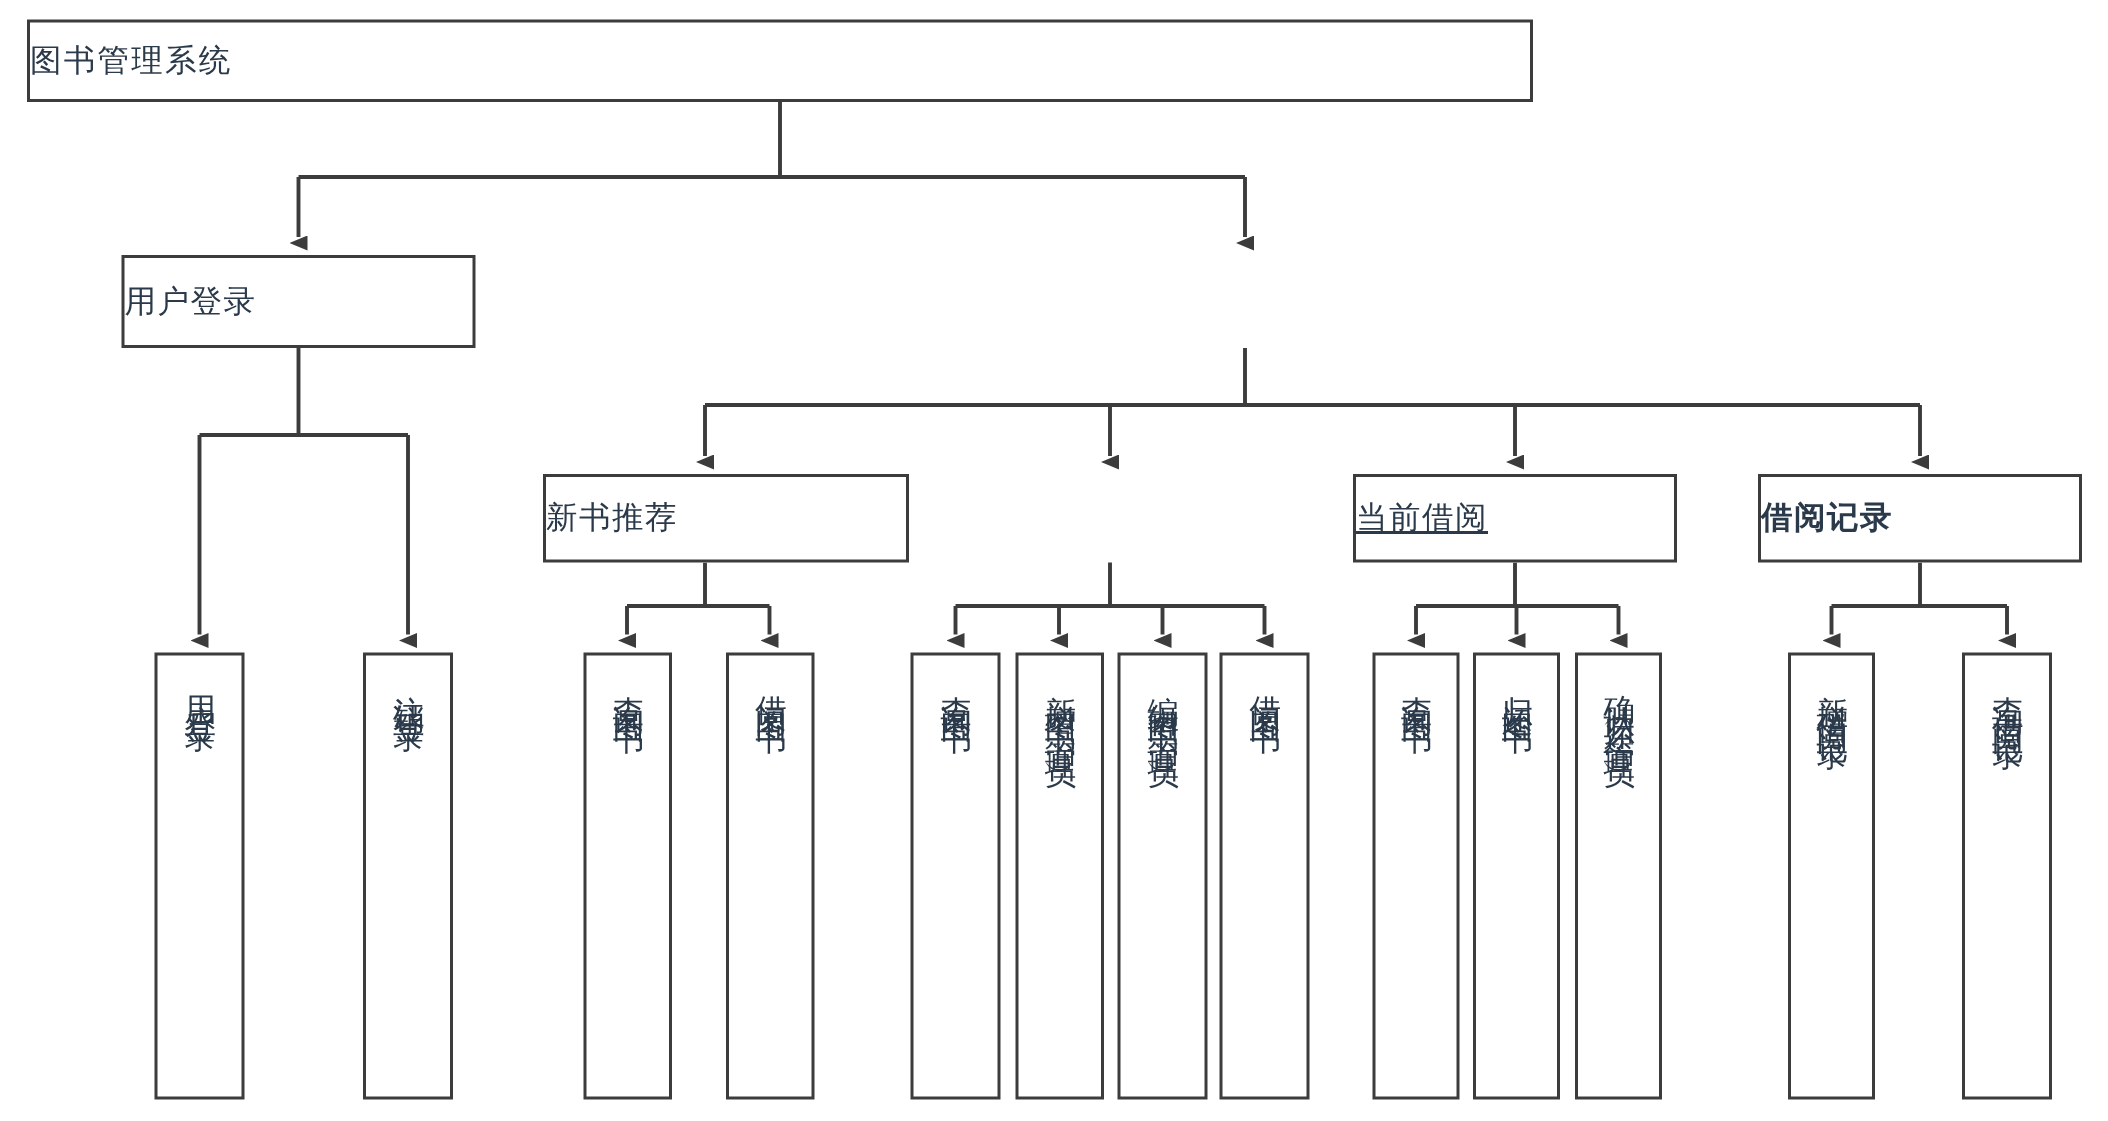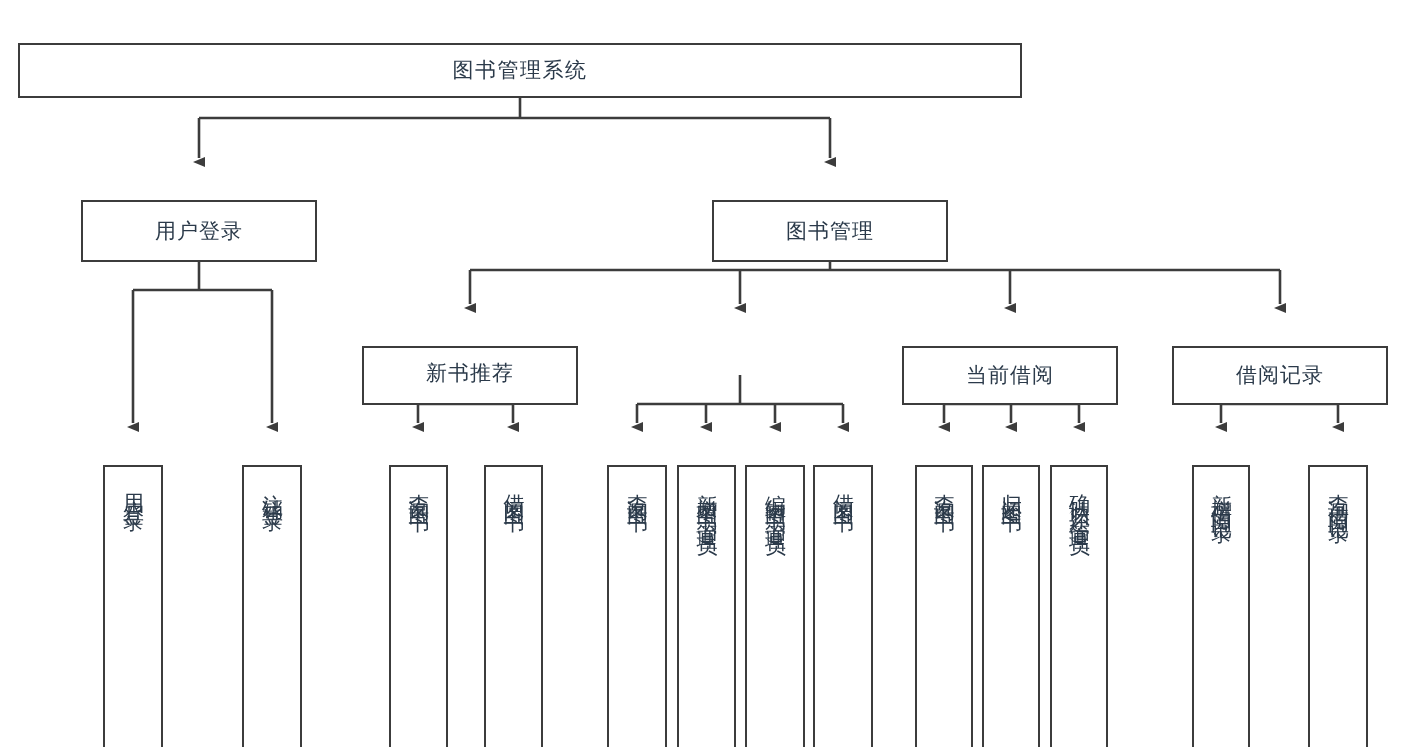--- a/index.html
+++ b/index.html
@@ -21,25 +21,24 @@
     width:1405px;height:747px;
     pointer-events:none;
   }
   .node{
     position:absolute;
     box-sizing:border-box;
     border:2.5px solid #3c3c3c;
     background:#ffffff;
     display:flex;
     align-items:center;
-    justify-content:center;
+    justify-content:flex-start;
     color:#2b3a4a;
     line-height:1.18;
     z-index:3;
-    margin-top:30px;
   }
   .node .lbl{
     display:block;
     text-align:center;
     white-space:pre-line;
   }
   
   .h-node .lbl{
     font-size:21px;
     letter-spacing:1px;
@@ -126,31 +125,28 @@
     </g>
   </svg>
 
   <div class="node h-node root" style="left:18px;top:13px;width:1004px;height:55px;">
     <span class="lbl">图书管理系统</span>
   </div>
 
   <div class="node h-node" style="left:81px;top:170px;width:236px;height:62px;">
     <span class="lbl">用户登录</span>
   </div>
-  <div class="node h-node" style="left:712px;top:170px;width:236px;height:62px;">
-    <span class="lbl">图书管理</span>
-  </div>
 
-  <div class="node h-node" style="left:362px;top:316px;width:216px;height:59px;font-family:Liberation Mono, monospace;">
+  <div class="node h-node" style="left:362px;top:316px;width:244px;height:59px;">
     <span class="lbl">新书推荐</span>
   </div>
-  <div class="node h-node" style="left:902px;top:316px;width:216px;height:59px;">
+  <div class="node h-node" style="left:902px;top:316px;width:216px;height:59px;text-decoration:underline;">
     <span class="lbl">当前借阅</span>
   </div>
-  <div class="node h-node" style="left:1172px;top:316px;width:216px;height:59px;">
+  <div class="node h-node" style="left:1172px;top:316px;width:216px;height:59px;font-weight:bold;">
     <span class="lbl">借阅记录</span>
   </div>
 
   <div class="node v-node" style="left:103px;top:435px;width:60px;height:298px;">
     <span class="lbl">用户登录</span>
   </div>
   <div class="node v-node" style="left:242px;top:435px;width:60px;height:298px;">
     <span class="lbl">注销登录</span>
   </div>
 

